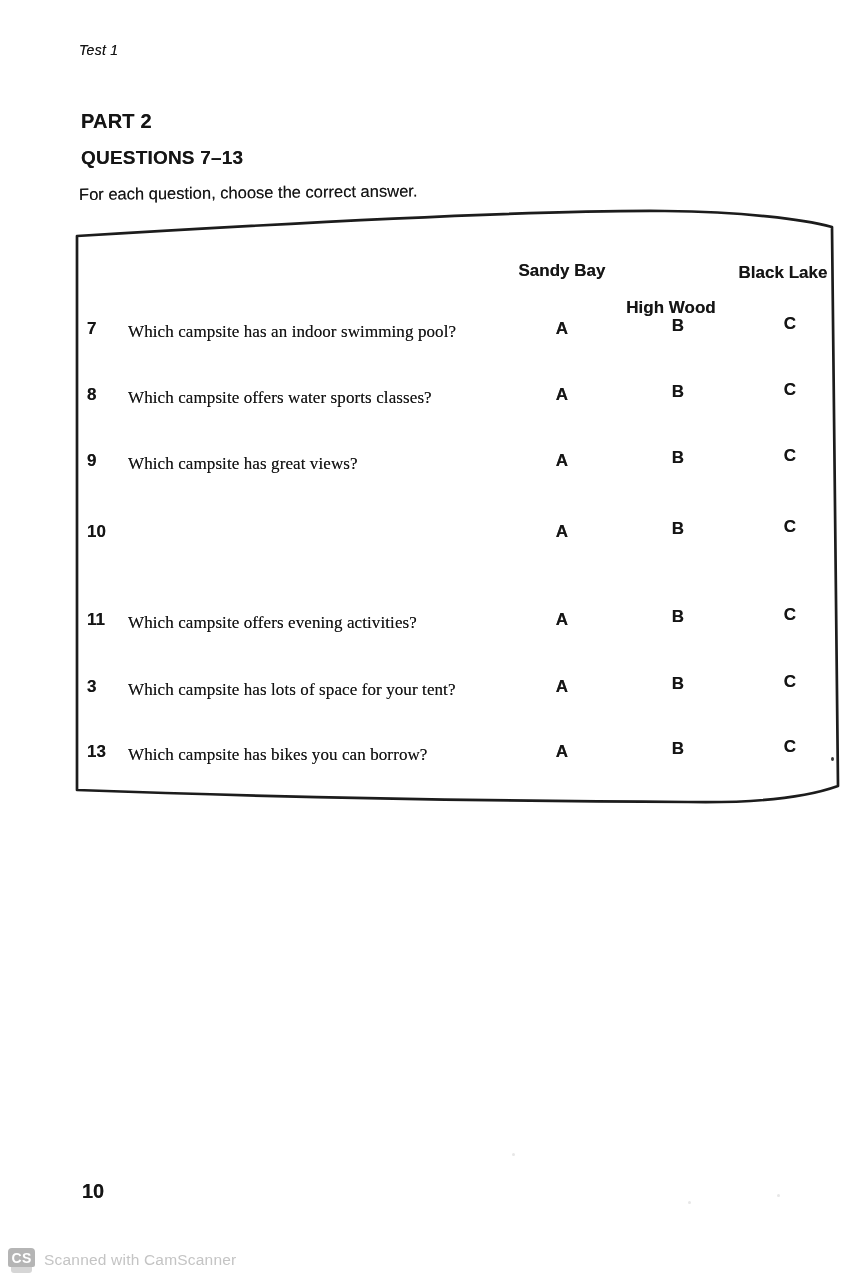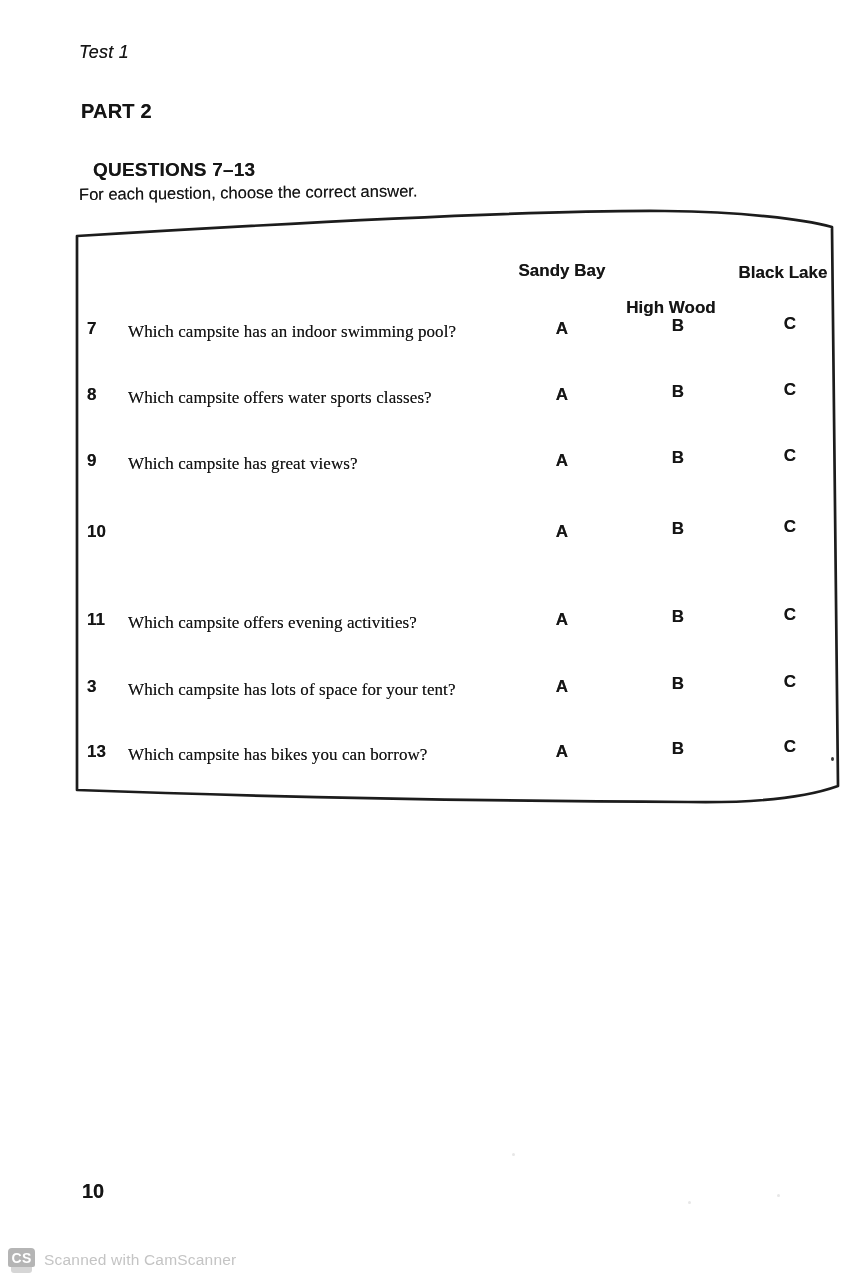--- a/index.html
+++ b/index.html
@@ -3,30 +3,30 @@
 <meta charset="utf-8">
 <style>
   html,body{margin:0;padding:0;background:#ffffff;}
   .page{
     position:relative;width:850px;height:1280px;background:#ffffff;
     font-family:"Liberation Sans","DejaVu Sans",sans-serif;color:#151515;
     overflow:hidden;
   }
   .ink{text-shadow:0 0 .5px rgba(20,20,20,.65);}
   .running-head{
-    position:absolute;left:79px;top:42px;font-size:18px;font-style:italic;
+    position:absolute;left:79px;top:42px;font-size:14px;font-style:italic;
     letter-spacing:.3px;
   }
   .part-title{
-    position:absolute;left:81px;top:100px;font-size:20px;font-weight:700;
+    position:absolute;left:81px;top:110px;font-size:20px;font-weight:700;
     letter-spacing:.2px;margin:0;
   }
   .questions-title{
     position:absolute;left:81px;top:147px;font-size:19px;font-weight:700;
-    letter-spacing:.2px;margin:12px;
+    letter-spacing:.2px;margin:0;
   }
   .instruction{
     position:absolute;left:79px;top:185px;font-size:16.5px;margin:0;
     transform:rotate(-0.6deg);transform-origin:0 50%;
   }
   .box-border{position:absolute;left:0;top:0;pointer-events:none;}
   .col-headers span{
     position:absolute;top:261px;width:120px;text-align:center;
     font-size:17px;font-weight:700;
   }

